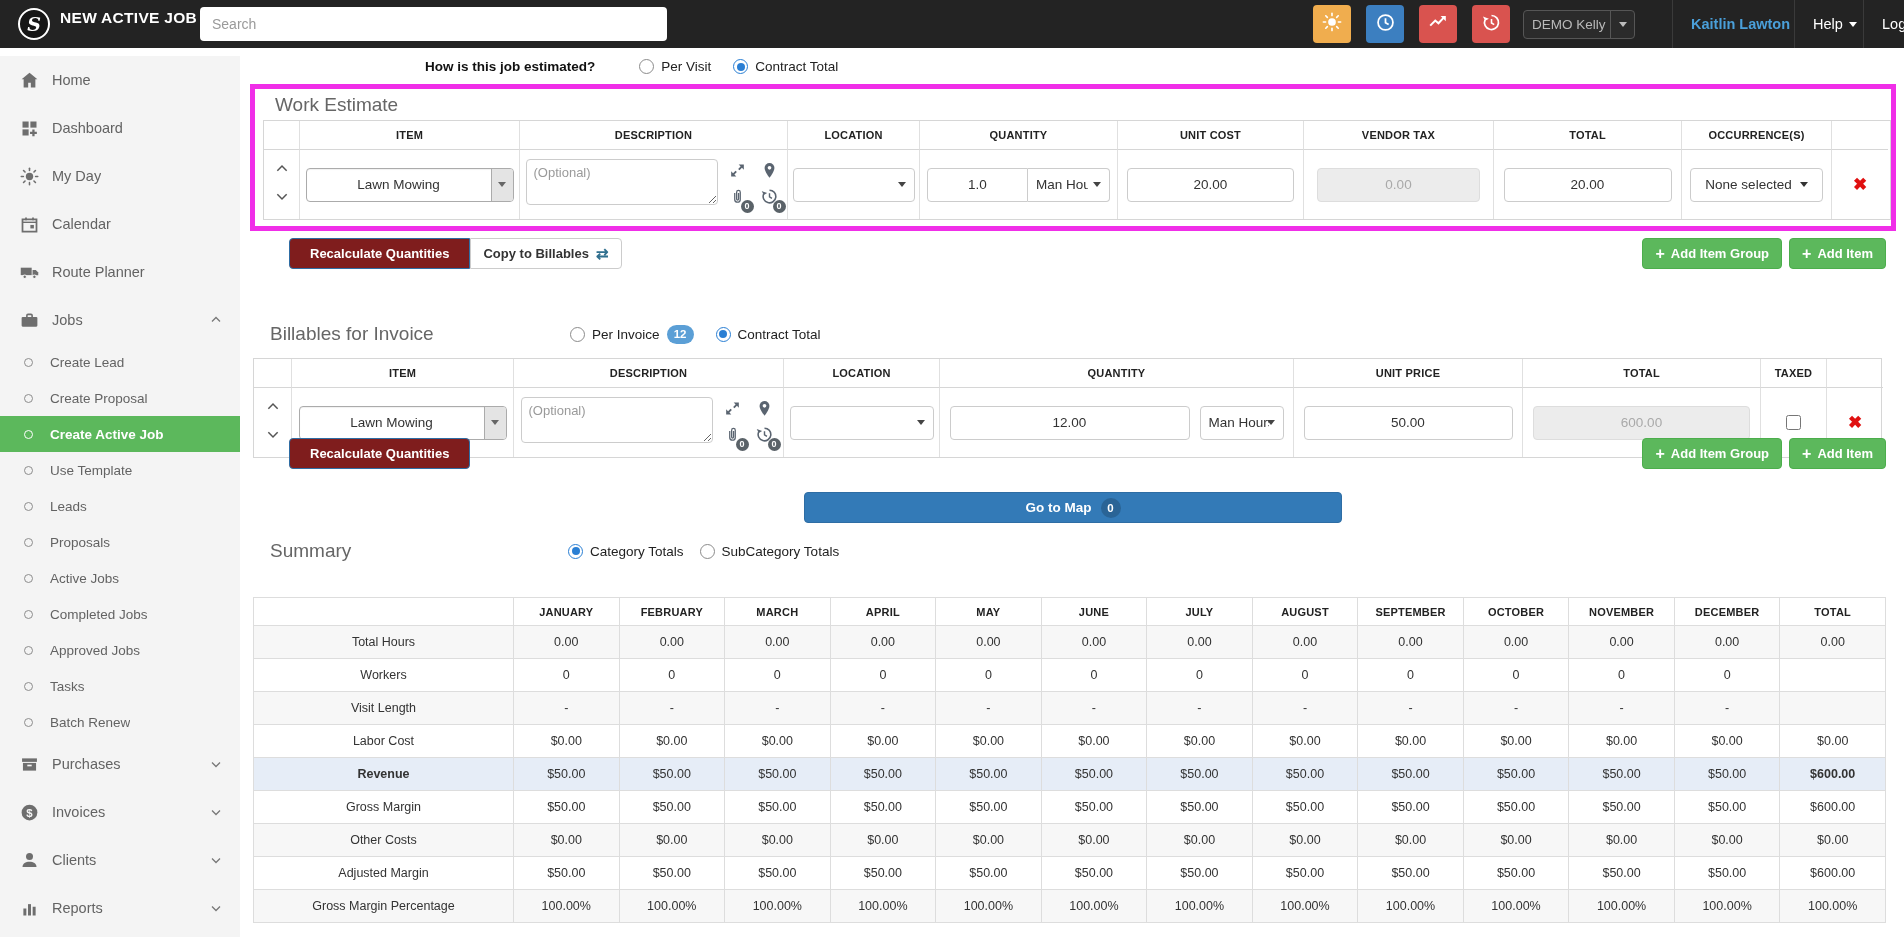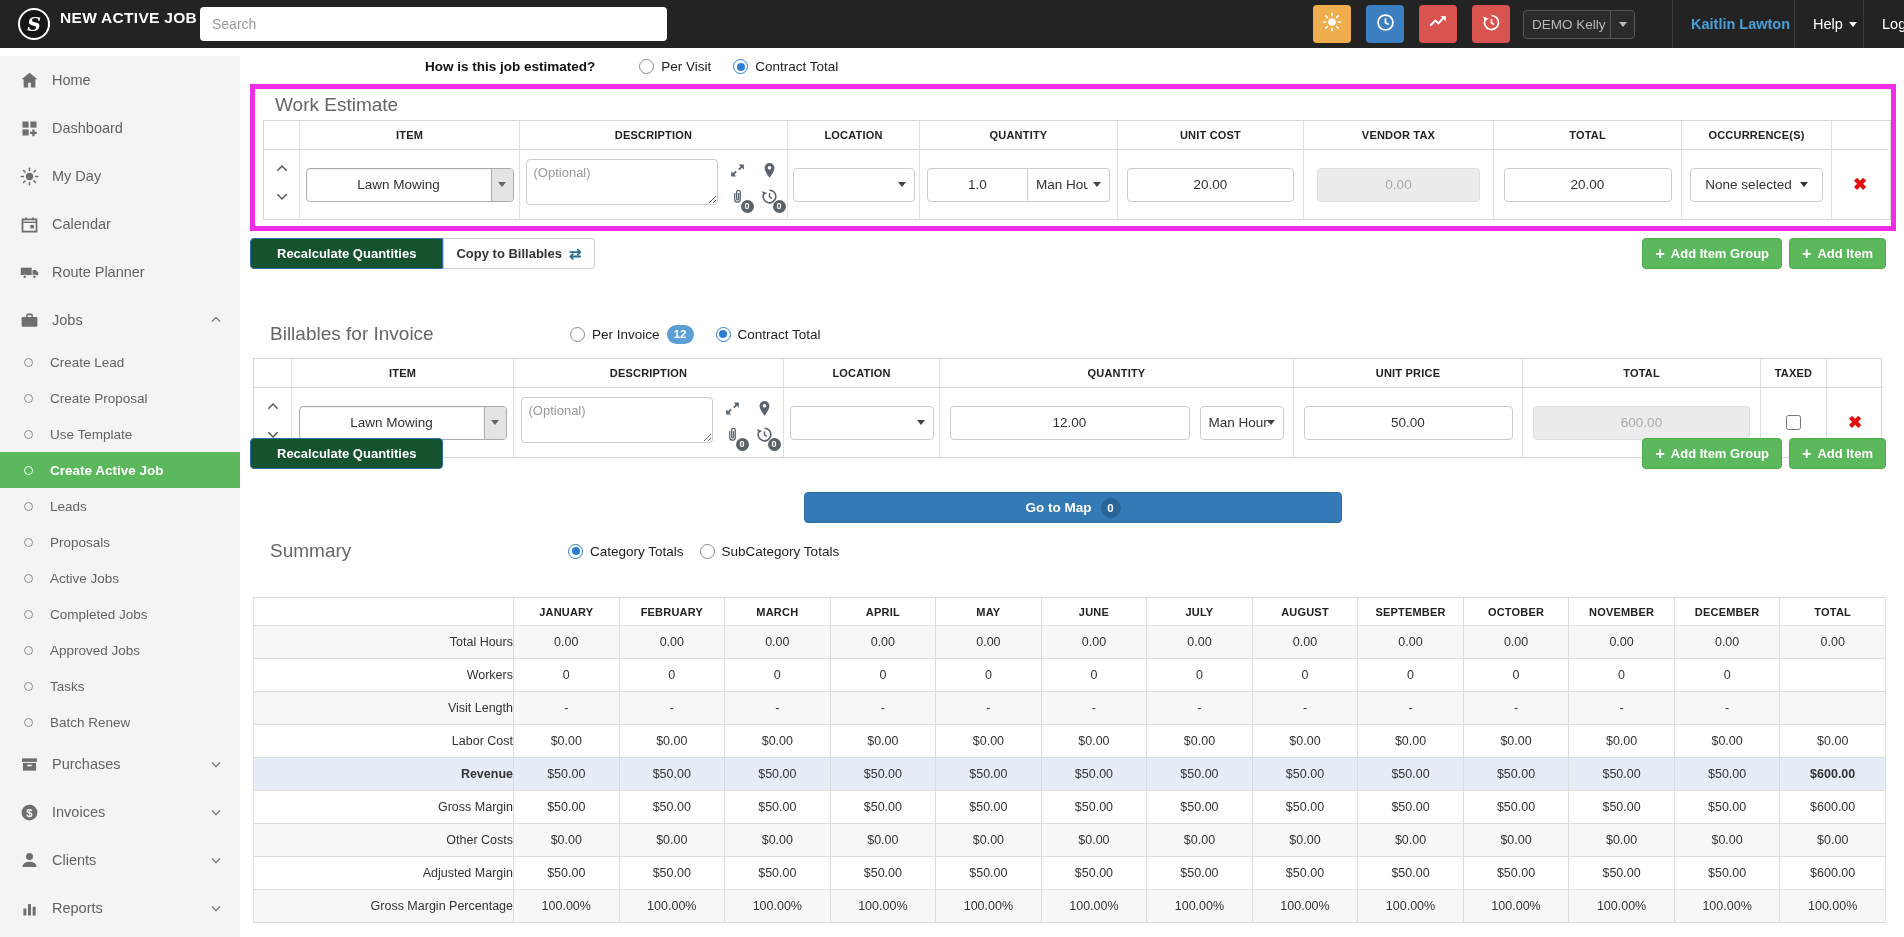--- a/index.html
+++ b/index.html
@@ -84,40 +84,40 @@
 
   .occ-btn { width:133px; height:34px; border:1px solid #ccc; border-radius:4px; background:#fff; font-size:13.5px; color:#333; display:flex; align-items:center; justify-content:center; gap:8px; cursor:pointer; }
   .del-x { color:#e01010; font-size:17px; font-weight:bold; cursor:pointer; line-height:1; }
 
   .qty-pair { display:flex; }
   .qty-pair .num-input { border-radius:4px 0 0 4px; }
   .qty-pair .select-box { border-radius:0 4px 4px 0; border-left:none; }
 
   
   .btn { display:inline-flex; align-items:center; justify-content:center; height:31px; font-size:13px; font-weight:600; border-radius:4px; cursor:pointer; border:1px solid transparent; font-family:"Liberation Sans",sans-serif; }
-  .btn-blue { background:#14532d; border-color:#2e6da4; color:#fff; padding:0 26px; }
+  .btn-blue { background:#7f1d1d; border-color:#2e6da4; color:#fff; padding:0 20px;margin-left:39px; }
   .btn-white { background:#fff; border-color:#ccc; color:#333; padding:0 12px; gap:7px; }
   .btn-green { background:#5cb85c; border-color:#4cae4c; color:#fff; padding:0 12px; gap:6px; }
   .btn-group-left .btn-blue { border-radius:4px 0 0 4px; }
   .btn-group-left .btn-white { border-radius:0 4px 4px 0; }
   .swap-glyph { color:#31708f; font-size:15px; font-weight:bold; }
   .plus-glyph { font-size:16px; font-weight:bold; line-height:1; }
   .add-btns { display:flex; gap:7px; }
 
   
   .map-btn { position:absolute; left:564px; top:444px; width:538px; height:31px; background:#337ab7; border:1px solid #2e6da4; border-radius:4px; color:#fff; font-size:13.5px; font-weight:bold; display:flex; align-items:center; justify-content:center; gap:9px; cursor:pointer; }
   .map-badge { width:20px; height:20px; border-radius:50%; background:#2a6496; display:flex; align-items:center; justify-content:center; font-size:11.5px; font-weight:bold; }
 
   
   .hdr-flex { display:flex; align-items:center;gap:36px; }
   .summary-table { border-collapse:collapse; table-layout:fixed; width:1633px; background:#fff; }
   .summary-table th, .summary-table td { border:1px solid #ddd; text-align:center; font-size:12.5px; color:#333; }
   .summary-table th { height:28px; font-size:11px; font-weight:bold; color:#222; background:#fff; letter-spacing:.2px; }
   .summary-table td { height:33px; }
-  .summary-table .lab { width:260px;text-align:right; }
+  .summary-table .lab { width:260px; }
   .summary-table tr.odd td { background:#f7f7f7; }
   .summary-table tr.revenue-row td { background:#e6edf7; }
   .summary-table tr.revenue-row td.row-label, .summary-table tr.revenue-row td.row-total { font-weight:bold; }
 
   .abs { position:absolute; }
 </style>
 </head>
 <body>
 
 <div class="topbar">
@@ -251,27 +251,27 @@
       </span>
     </div>
     <div class="sb-item sub">
       <span class="sb-bullet"></span>
       <span class="sb-label">Create Lead</span>
     </div>
     <div class="sb-item sub">
       <span class="sb-bullet"></span>
       <span class="sb-label">Create Proposal</span>
     </div>
+    <div class="sb-item sub active">
+      <span class="sb-bullet"></span>
+      <span class="sb-label">Create Active Job</span>
+    </div>
     <div class="sb-item sub">
       <span class="sb-bullet"></span>
       <span class="sb-label">Use Template</span>
-    </div>
-    <div class="sb-item sub active">
-      <span class="sb-bullet"></span>
-      <span class="sb-label">Create Active Job</span>
     </div>
     <div class="sb-item sub">
       <span class="sb-bullet"></span>
       <span class="sb-label">Leads</span>
     </div>
     <div class="sb-item sub">
       <span class="sb-bullet"></span>
       <span class="sb-label">Proposals</span>
     </div>
     <div class="sb-item sub">

